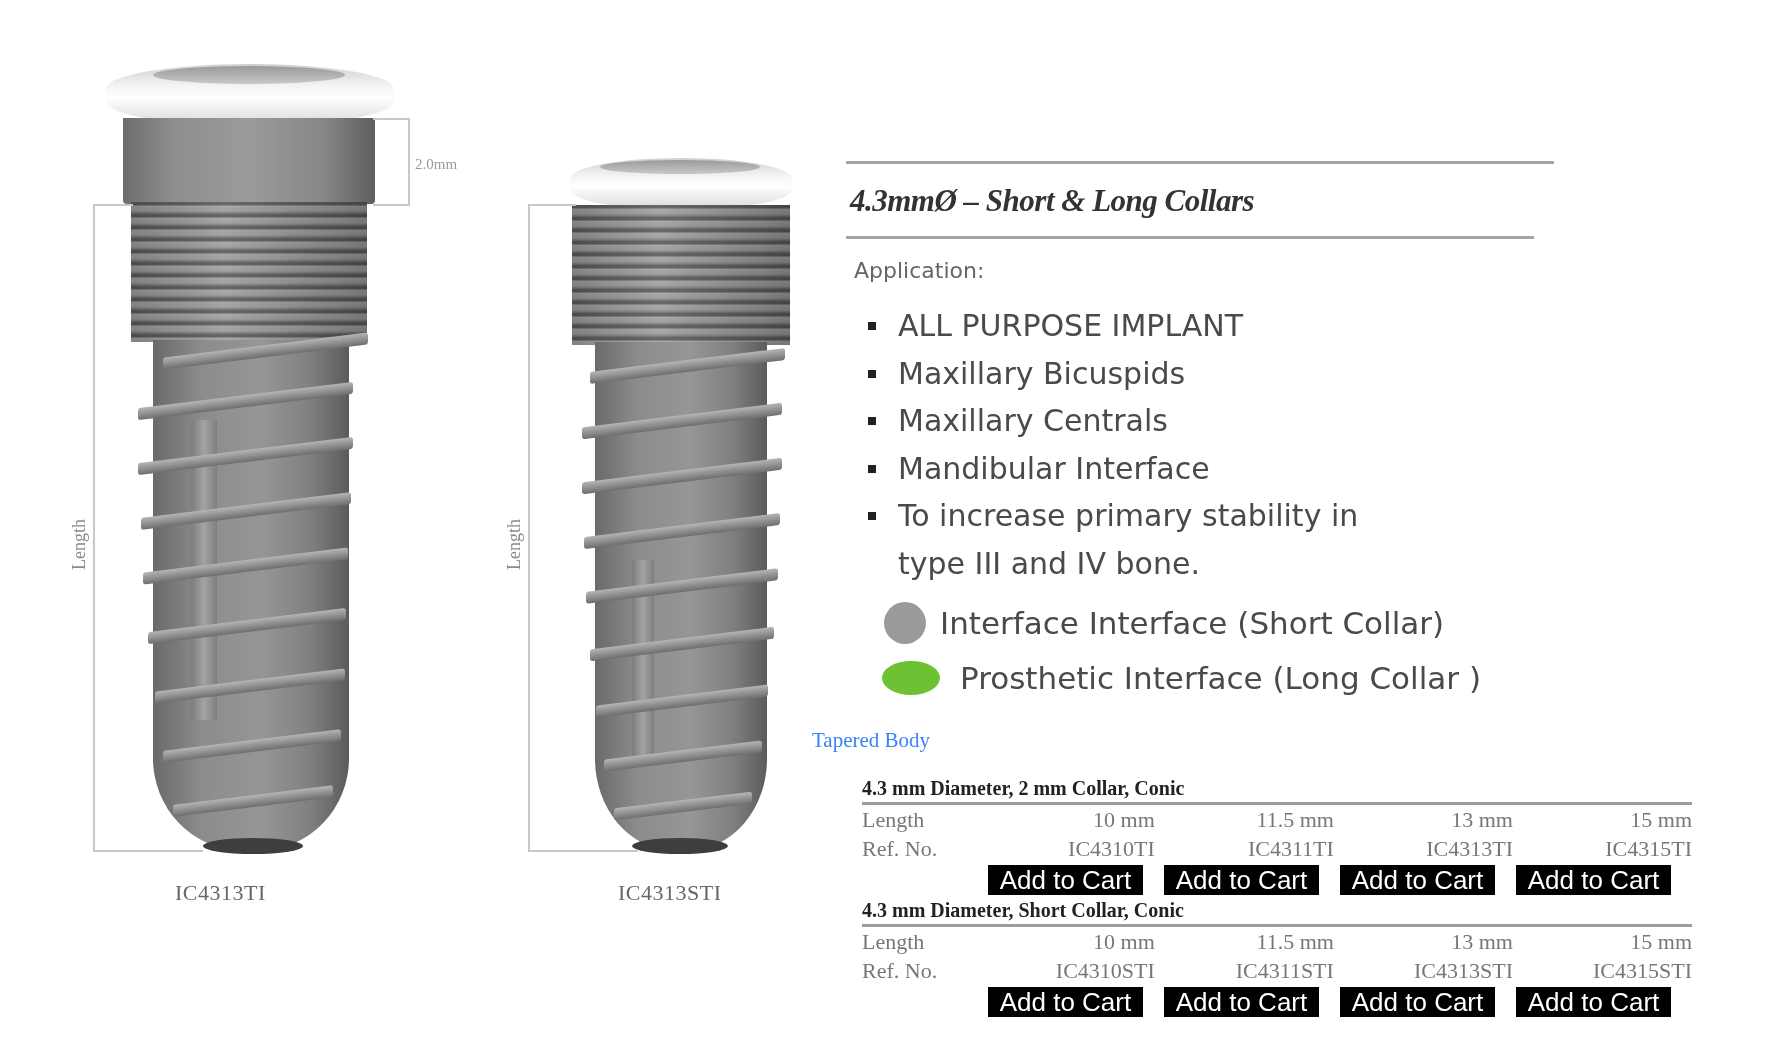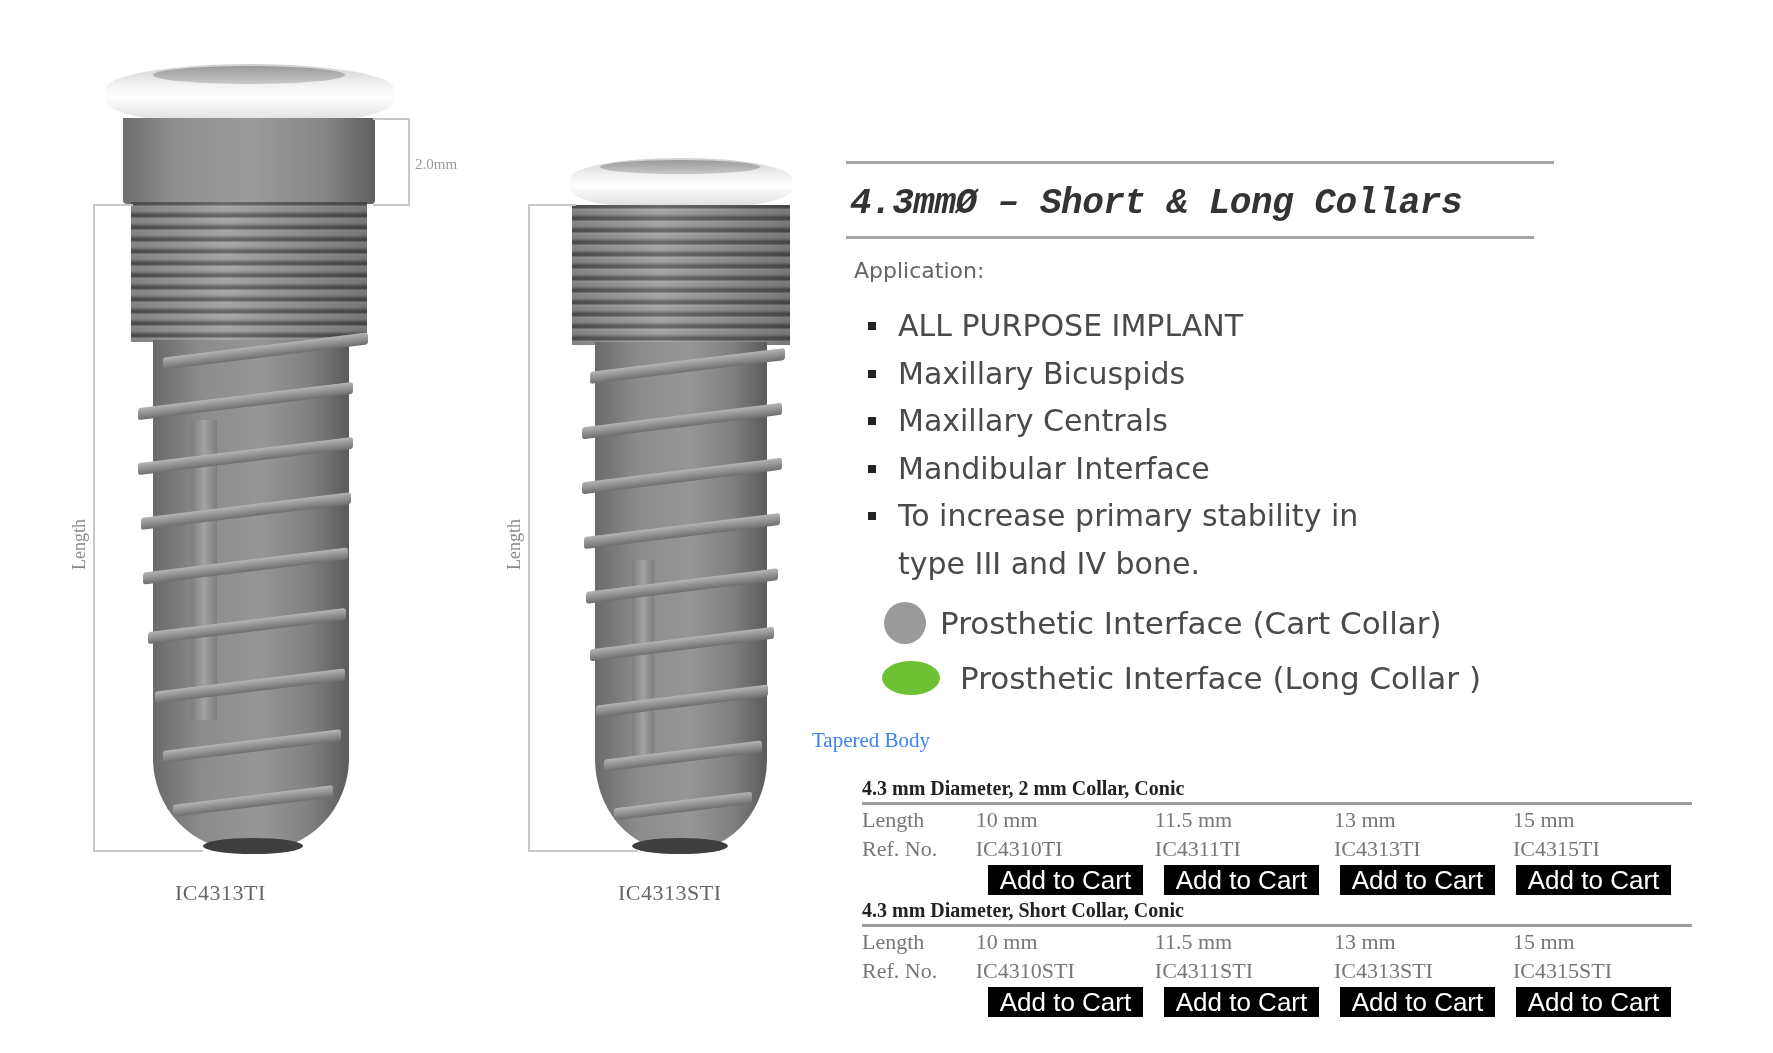--- a/index.html
+++ b/index.html
@@ -19,38 +19,38 @@
   .groove { position:absolute; background:linear-gradient(90deg,#7a7a7a,#a8a8a8,#7a7a7a); opacity:.8; }
   .apex { position:absolute; background:#3e3e3e; border-radius:50%; }
 
   .dim-line { position:absolute; background:#c8c8c8; }
   .dim-label { position:absolute; font-family:"Liberation Serif", serif; font-size:15px; color:#9a9a9a; }
   .vert-label { position:absolute; font-family:"Liberation Serif", serif; font-size:18px; color:#8a8a8a; transform:rotate(-90deg); transform-origin:left top; white-space:nowrap; }
   .implant-code { position:absolute; font-family:"Liberation Serif", serif; font-size:22px; color:#666; letter-spacing:.5px; }
 
   
   .rule { position:absolute; height:3px; background:#a6a6a6; }
-  .title { position:absolute; left:850px; top:183px; font-family:Liberation Mono, monospace; font-style:italic; font-weight:bold; font-size:36px; color:#333; letter-spacing:-.5px; }
+  .title { position:absolute; left:850px; top:183px; font-family:Liberation Serif, serif; font-style:italic; font-weight:bold; font-size:31px; color:#333; letter-spacing:-.5px; }
   .application { position:absolute; left:854px; top:258px; font-family:"DejaVu Sans", sans-serif; font-size:22px; color:#666;text-align:right; }
   .bullets { position:absolute; left:856px; top:294px; margin:8px; padding:0; list-style:none; }
   .bullets li { font-family:"DejaVu Sans", sans-serif; font-size:30px; color:#4a4a4a; line-height:47.5px; position:relative; padding-left:34px; white-space:nowrap; }
   .bullets li .dot { position:absolute; left:4px; top:20px; width:8px; height:8px; background:#222; }
   .bullets li.cont { padding-left:34px; }
 
   .legend { position:absolute; display:flex; align-items:center; font-family:"DejaVu Sans", sans-serif; font-size:31px; color:#4a4a4a; white-space:nowrap; }
   .swatch { display:inline-block; border-radius:50%; margin-right:14px; }
 
   .tapered { position:absolute; left:812px; top:728px; font-family:"Liberation Serif", serif; font-size:21px; color:#3b82f6; }
 
   .tbl { position:absolute; left:862px; width:830px; }
   .tbl-title { font-family:"Liberation Serif", serif; font-weight:bold; font-size:20px; color:#222; height:24px; line-height:24px; white-space:nowrap; }
   .tbl-rule { height:3px; background:#9d9d9d; margin-top:2px; }
   .tbl-row { display:flex; height:29px; line-height:29px; font-family:"Liberation Serif", serif; font-size:22px; color:#777; }
   .tbl-row .head { width:115px; text-align:left; }
-  .tbl-row .cell { width:181px; text-align:left; }
+  .tbl-row .cell { width:181px; text-align:right; }
   .cart-row { display:flex; height:34px; margin-top:2px; }
   .cart-row .spacer { width:130px; }
   .cart-btn { width:160px; height:30px; margin-right:21px; background:#000; color:#fff; border:none; font-family:"Liberation Sans", sans-serif; font-size:26px; line-height:30px; padding:0; text-align:center; cursor:pointer; }
 </style>
 </head>
 <body>
 
 <div class="implant" style="left:13px;top:0;width:520px;height:900px;">
   <div class="cap" style="left:93px;top:64px;width:288px;height:62px;"></div>
   <div class="cap-inner" style="left:140px;top:66px;width:192px;height:18px;"></div>
@@ -114,21 +114,21 @@
   <li><span class="dot"></span><span>ALL PURPOSE IMPLANT</span></li>
   <li><span class="dot"></span><span>Maxillary Bicuspids</span></li>
   <li><span class="dot"></span><span>Maxillary Centrals</span></li>
   <li><span class="dot"></span><span>Mandibular Interface</span></li>
   <li><span class="dot"></span><span>To increase primary stability in</span></li>
   <li class="cont"><span>type III and IV bone.</span></li>
 </ul>
 
 <div class="legend" style="left:884px;top:602px;">
   <span class="swatch" style="width:42px;height:42px;background:#9a9a9a;"></span>
-  <span>Prosthetic Interface (Cart Collar)</span>
+  <span>Interface Interface (Short Collar)</span>
 </div>
 <div class="legend" style="left:882px;top:660px;">
   <span class="swatch" style="width:58px;height:34px;background:#6cc232;margin-right:20px;"></span>
   <span>Prosthetic Interface (Long Collar )</span>
 </div>
 
 <div class="tapered">Tapered Body</div>
 
 <div class="tbl" style="top:776px;">
   <div class="tbl-title">4.3 mm Diameter, 2 mm Collar, Conic</div>

